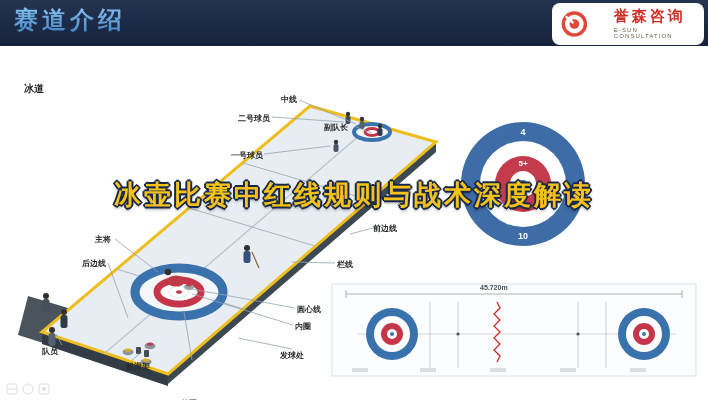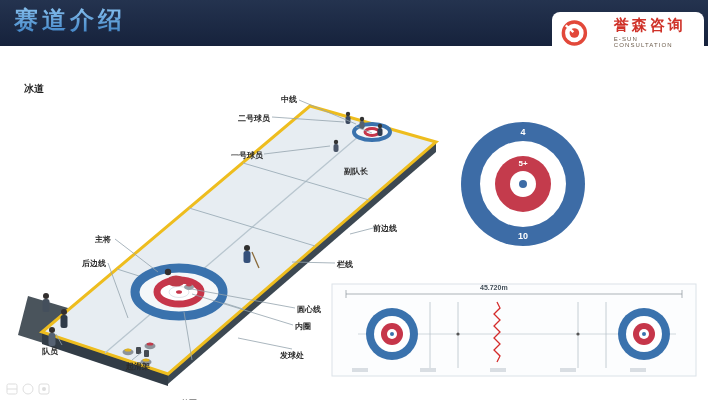--- a/index.html
+++ b/index.html
@@ -7,21 +7,21 @@
   .stage{position:relative;width:708px;height:400px;background:#ffffff;overflow:hidden;}
 
   
   .topbar{position:absolute;top:0;left:0;width:708px;height:46px;
     background:linear-gradient(180deg,#24334f 0%,#16223c 100%);z-index:10;}
   .title-cn{position:absolute;top:4px;left:14px;font-size:24px;font-weight:900;letter-spacing:4px;
     background:linear-gradient(180deg,#8ec6f2 0%,#3b7fc2 100%);
     -webkit-background-clip:text;background-clip:text;color:transparent;z-index:11;}
   .title-en{position:absolute;top:50px;left:14px;font-size:15px;font-weight:bold;
     color:#24365c;letter-spacing:2px;z-index:11;}
-  .logo-chip{position:absolute;top:12px;right:4px;width:152px;height:42px;background:#fff;
+  .logo-chip{position:absolute;top:3px;right:4px;width:152px;height:42px;background:#fff;
     border-radius:8px;display:flex;align-items:center;gap:25px;padding:2px 8px;box-sizing:border-box;z-index:12;}
   .logo-text{display:flex;flex-direction:column;line-height:1.1;}
   .logo-cn{font-size:15px;font-weight:900;color:#cf3128;letter-spacing:3px;}
   .logo-en{font-size:6px;color:#6b5b4a;letter-spacing:1.1px;margin-top:2px;}
 
   
   .lbl{position:absolute;font-size:8px;font-weight:bold;color:#2b2b2b;white-space:nowrap;z-index:3;}
   .lbl-big{font-size:10px;color:#1d1d1d;}
 
   .scene{position:absolute;top:0;left:0;z-index:1;}
@@ -196,38 +196,39 @@
         <rect x="560" y="368" width="16" height="4"></rect>
         <rect x="630" y="368" width="16" height="4"></rect>
       </g>
     </g>
   </svg>
 
   <div class="lbl lbl-big" style="left:24px;top:82px;">冰道</div>
   <div class="lbl" style="left:281px;top:94px;font-family:Liberation Serif, serif;">中线</div>
   <div class="lbl" style="left:238px;top:113px;">二号球员</div>
   <div class="lbl" style="left:231px;top:150px;">一号球员</div>
-  <div class="lbl" style="left:344px;top:122px;margin-top:44px;">副队长</div>
+  <div class="lbl" style="left:324px;top:122px;">副队长</div>
   <div class="lbl" style="left:95px;top:234px;">主将</div>
   <div class="lbl" style="left:82px;top:258px;">后边线</div>
   <div class="lbl" style="left:373px;top:223px;">前边线</div>
   <div class="lbl" style="left:337px;top:259px;">栏线</div>
   <div class="lbl" style="left:297px;top:304px;">圆心线</div>
   <div class="lbl" style="left:295px;top:321px;">内圈</div>
   <div class="lbl" style="left:280px;top:350px;">发球处</div>
   <div class="lbl" style="left:181px;top:362px;margin-top:36px;">外圈</div>
   <div class="lbl" style="left:126px;top:361px;text-align:right;">起滑架</div>
   <div class="lbl" style="left:42px;top:346px;">队员</div>
 
   <span class="ring-num n1">4</span>
   <span class="ring-num n2">5+</span>
   <span class="ring-num n3">10</span>
 
   <span class="dim-label">45.720m</span>
 
+  <div class="overlay-title">冰壶比赛中红线规则与战术深度解读</div>
 
   <svg class="watermark" width="46" height="14" viewBox="0 0 46 14">
     <rect x="1" y="2" width="10" height="10" rx="1.5" fill="none" stroke="#c2c2c2" stroke-width="1"></rect>
     <line x1="1" y1="7" x2="11" y2="7" stroke="#c2c2c2" stroke-width="1"></line>
     <circle cx="22" cy="7" r="5" fill="none" stroke="#c2c2c2" stroke-width="1"></circle>
     <rect x="33" y="2" width="10" height="10" rx="2" fill="none" stroke="#c2c2c2" stroke-width="1"></rect>
     <circle cx="38" cy="7" r="2" fill="#c2c2c2"></circle>
   </svg>
 
 </div>

